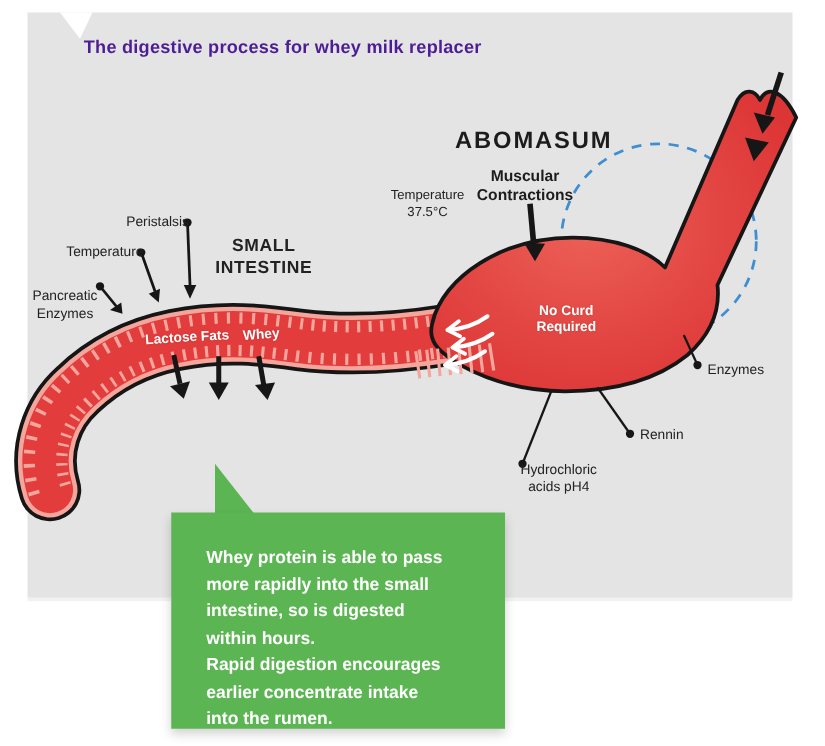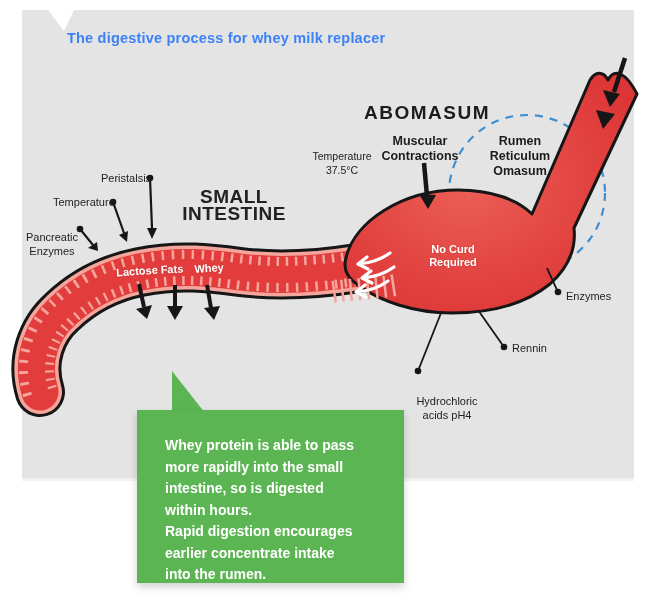--- a/index.html
+++ b/index.html
@@ -2,38 +2,38 @@
 <html><head>
 <meta charset="utf-8">
 <style>
   html,body{margin:0;padding:0;background:#ffffff;}
   #stage{position:relative;width:660px;height:597px;background:#ffffff;overflow:hidden;
          font-family:"Liberation Sans",sans-serif;}
   #stage svg{position:absolute;left:0;top:0;}
   .lbl{position:absolute;color:#222;white-space:pre-line;line-height:14px;font-size:11px;}
   .ctr{transform:translateX(-50%);text-align:center;}
   .b{font-weight:bold;color:#1c1c1c;}
-  .title{left:67px;top:31px;font-size:14.5px;font-weight:bold;color:#3b82f6;letter-spacing:.2px;}
+  .title{left:67px;top:31px;font-size:14.5px;font-weight:bold;color:#4c1d95;letter-spacing:.2px;}
   .abomasum-h{left:427px;top:106px;font-size:19px;font-weight:bold;letter-spacing:1.5px;}
   .muscular{left:420px;top:134px;line-height:15px;font-size:12.5px;}
   .rumen{left:520px;top:134px;line-height:15px;font-size:12.5px;}
   .temp-stomach{left:342px;top:149px;line-height:14px;font-size:10.5px;}
-  .si-h{left:211px;top:188px;font-size:19px;font-weight:bold;line-height:17px;letter-spacing:.5px;margin-left:23px;}
+  .si-h{left:211px;top:188px;font-size:14px;font-weight:bold;line-height:17px;letter-spacing:.5px;}
   .peristalsis{left:101px;top:171px;}
   .temp-left{left:53px;top:195px;}
   .pancreatic{left:52px;top:231px;line-height:13.5px;}
   .white-tag{color:#fff;font-weight:bold;font-size:11px;text-shadow:0 0 2px rgba(0,0,0,.15);}
   .lactose{left:137px;top:264px;transform:translateX(-50%) rotate(-4deg);}
   .fats{left:172px;top:262px;transform:translateX(-50%) rotate(-3deg);}
   .whey{left:209px;top:261px;transform:translateX(-50%) rotate(-4deg);}
   .nocurd{left:453px;top:243px;line-height:13px;}
   .rapid{left:175px;top:324px;line-height:15.5px;}
   .saliva{left:566px;top:289px;}
   .rennin{left:512px;top:341px;}
-  .hcl{left:447px;top:394px;}
+  .hcl{left:447px;top:369px;}
   .callout{position:absolute;left:137px;top:410px;width:267px;height:173px;background:#5cb553;
            box-shadow:0 4px 8px rgba(0,0,0,.18);box-sizing:border-box;padding:25px 18px 0 28px;}
   .callout .txt{color:#fff;font-weight:bold;font-size:14px;line-height:21.5px;white-space:pre-line;}
 </style>
 </head>
 <body>
 
 <div id="stage">
 
   <svg width="660" height="597" viewBox="0 0 660 597">
@@ -118,23 +118,20 @@
     </g>
 
     <polygon points="172,371 172,413 205,413" fill="#5cb553"></polygon>
   </svg>
 
   <div class="lbl title">The digestive process for whey milk replacer</div>
 
   <div class="lbl ctr b muscular">Muscular
 Contractions</div>
   <div class="lbl ctr b abomasum-h">ABOMASUM</div>
-  <div class="lbl ctr b rumen">Rumen
-Reticulum
-Omasum</div>
   <div class="lbl ctr temp-stomach">Temperature
 37.5°C</div>
   <div class="lbl ctr white-tag nocurd">No Curd
 Required</div>
   <div class="lbl saliva">Enzymes</div>
   <div class="lbl rennin">Rennin</div>
   <div class="lbl ctr hcl">Hydrochloric
 acids pH4</div>
 
   <div class="lbl ctr si-h">SMALL

